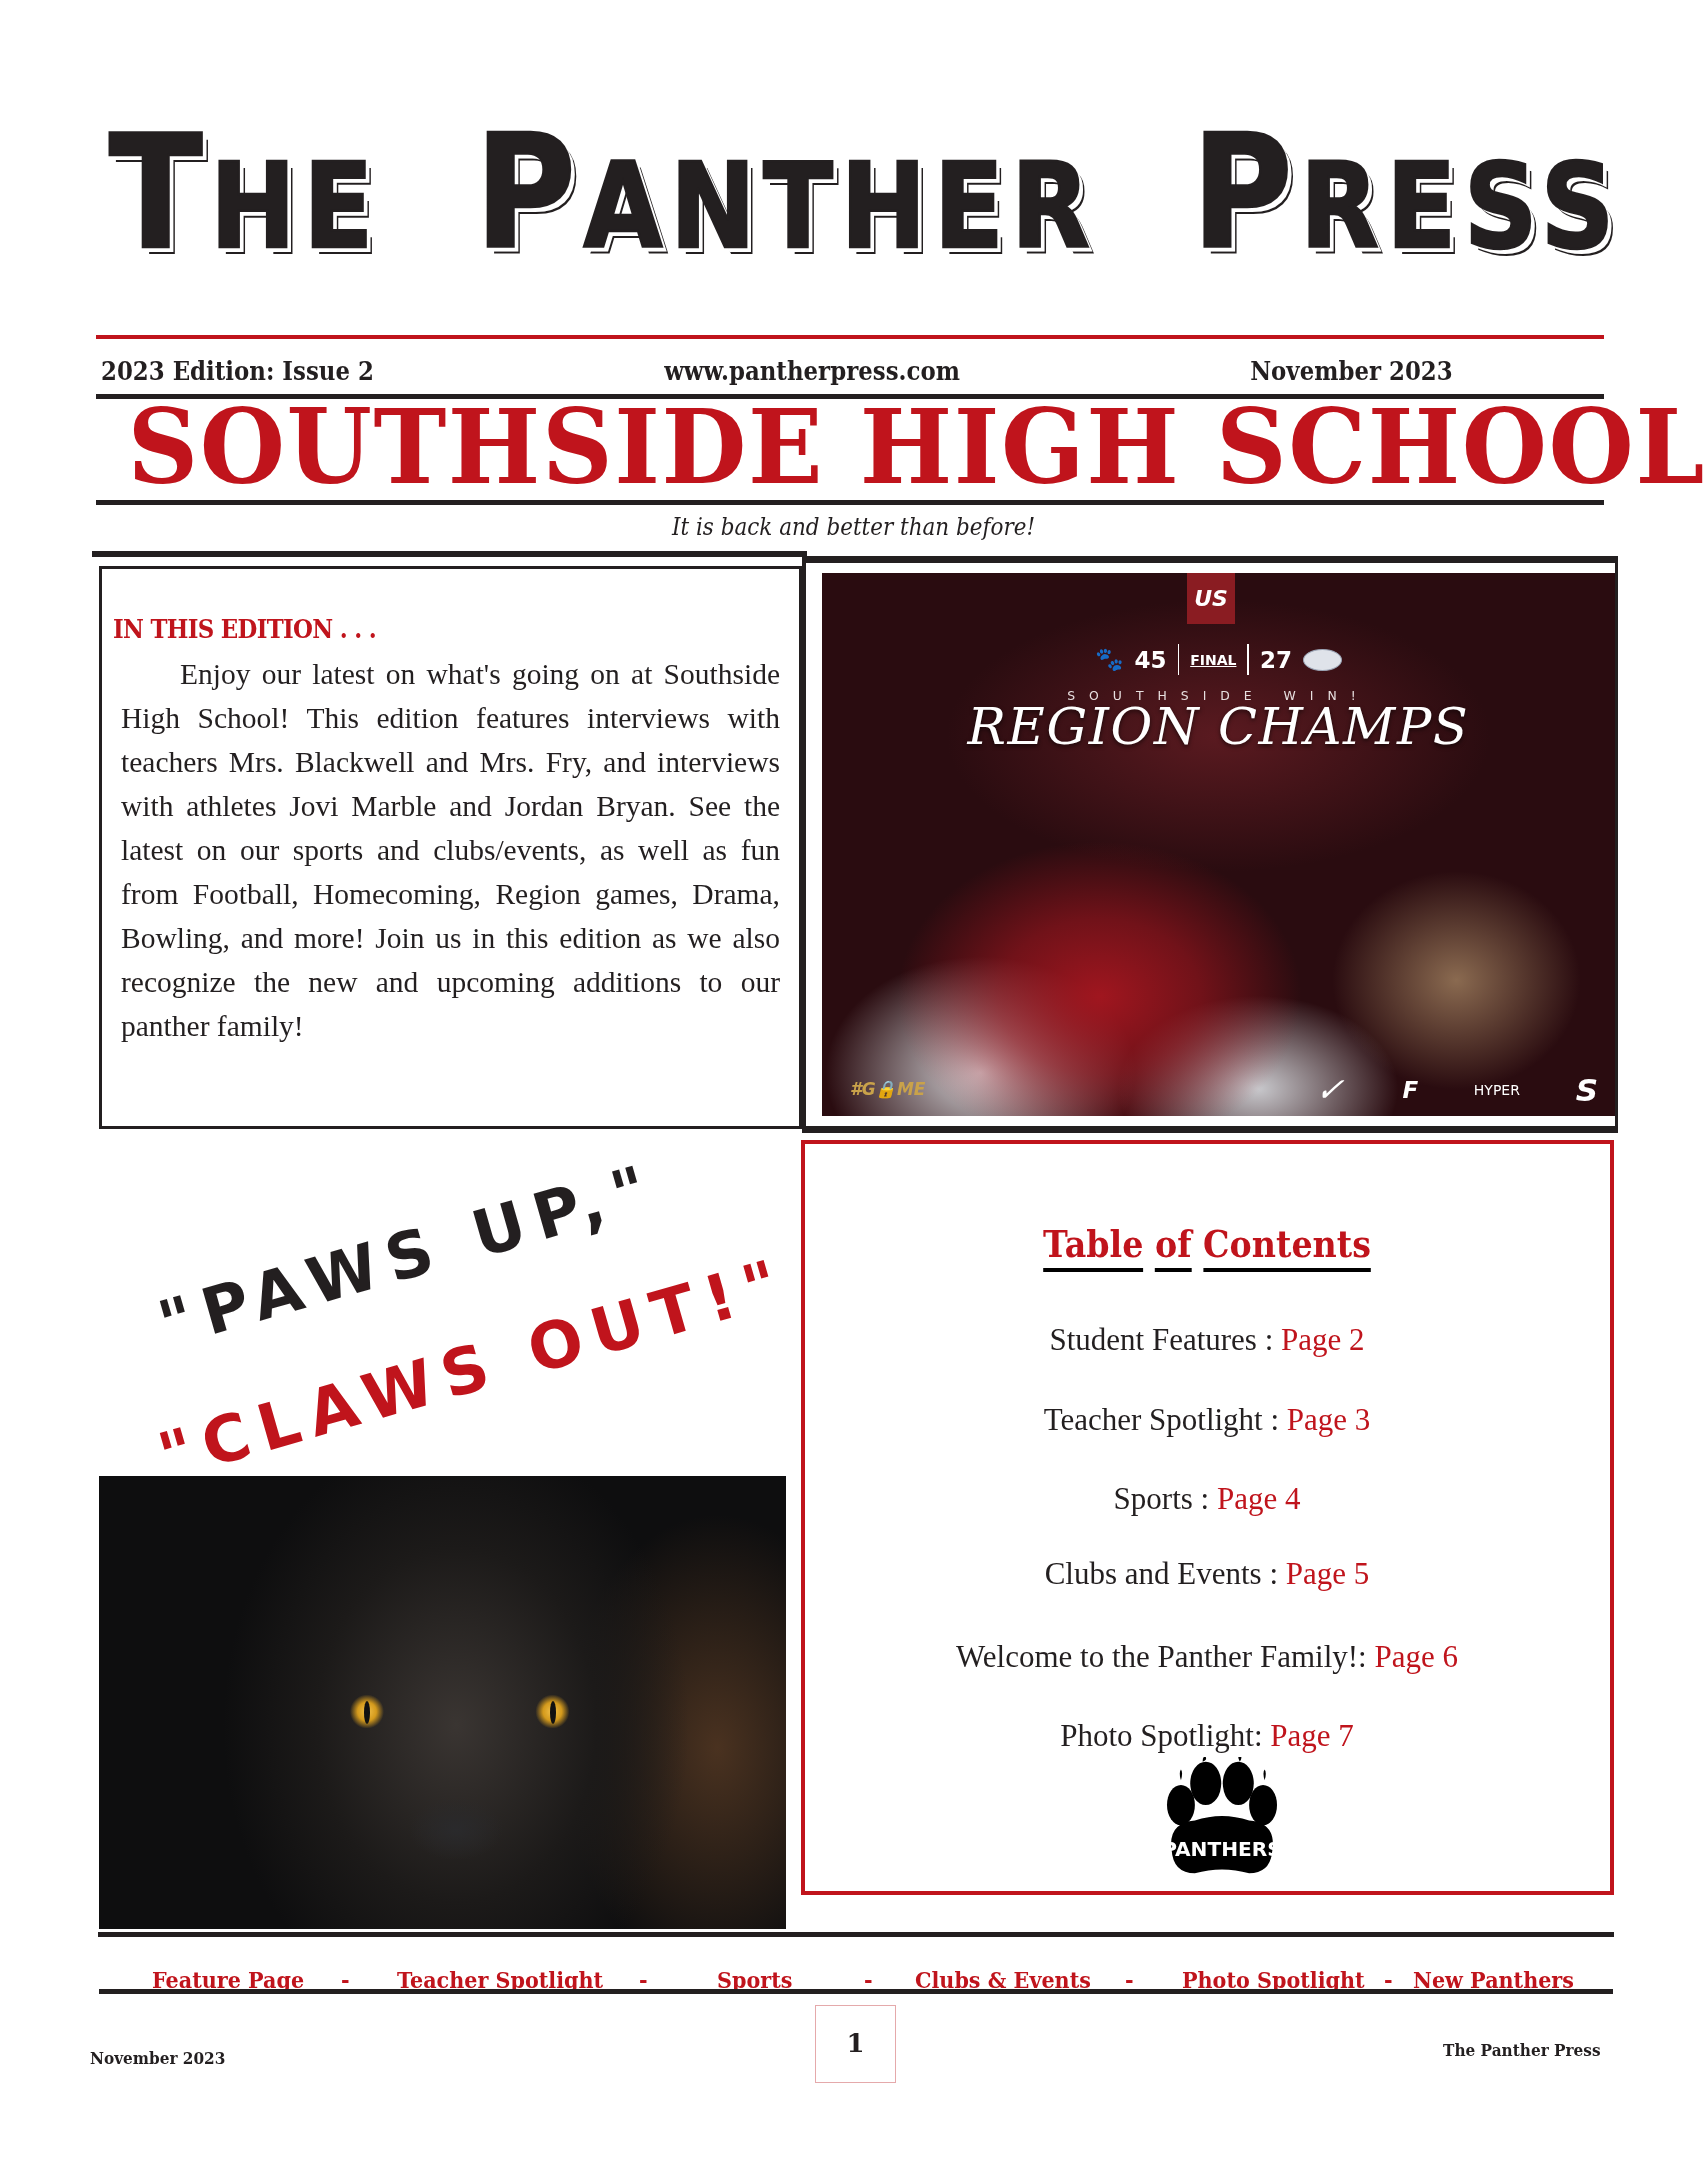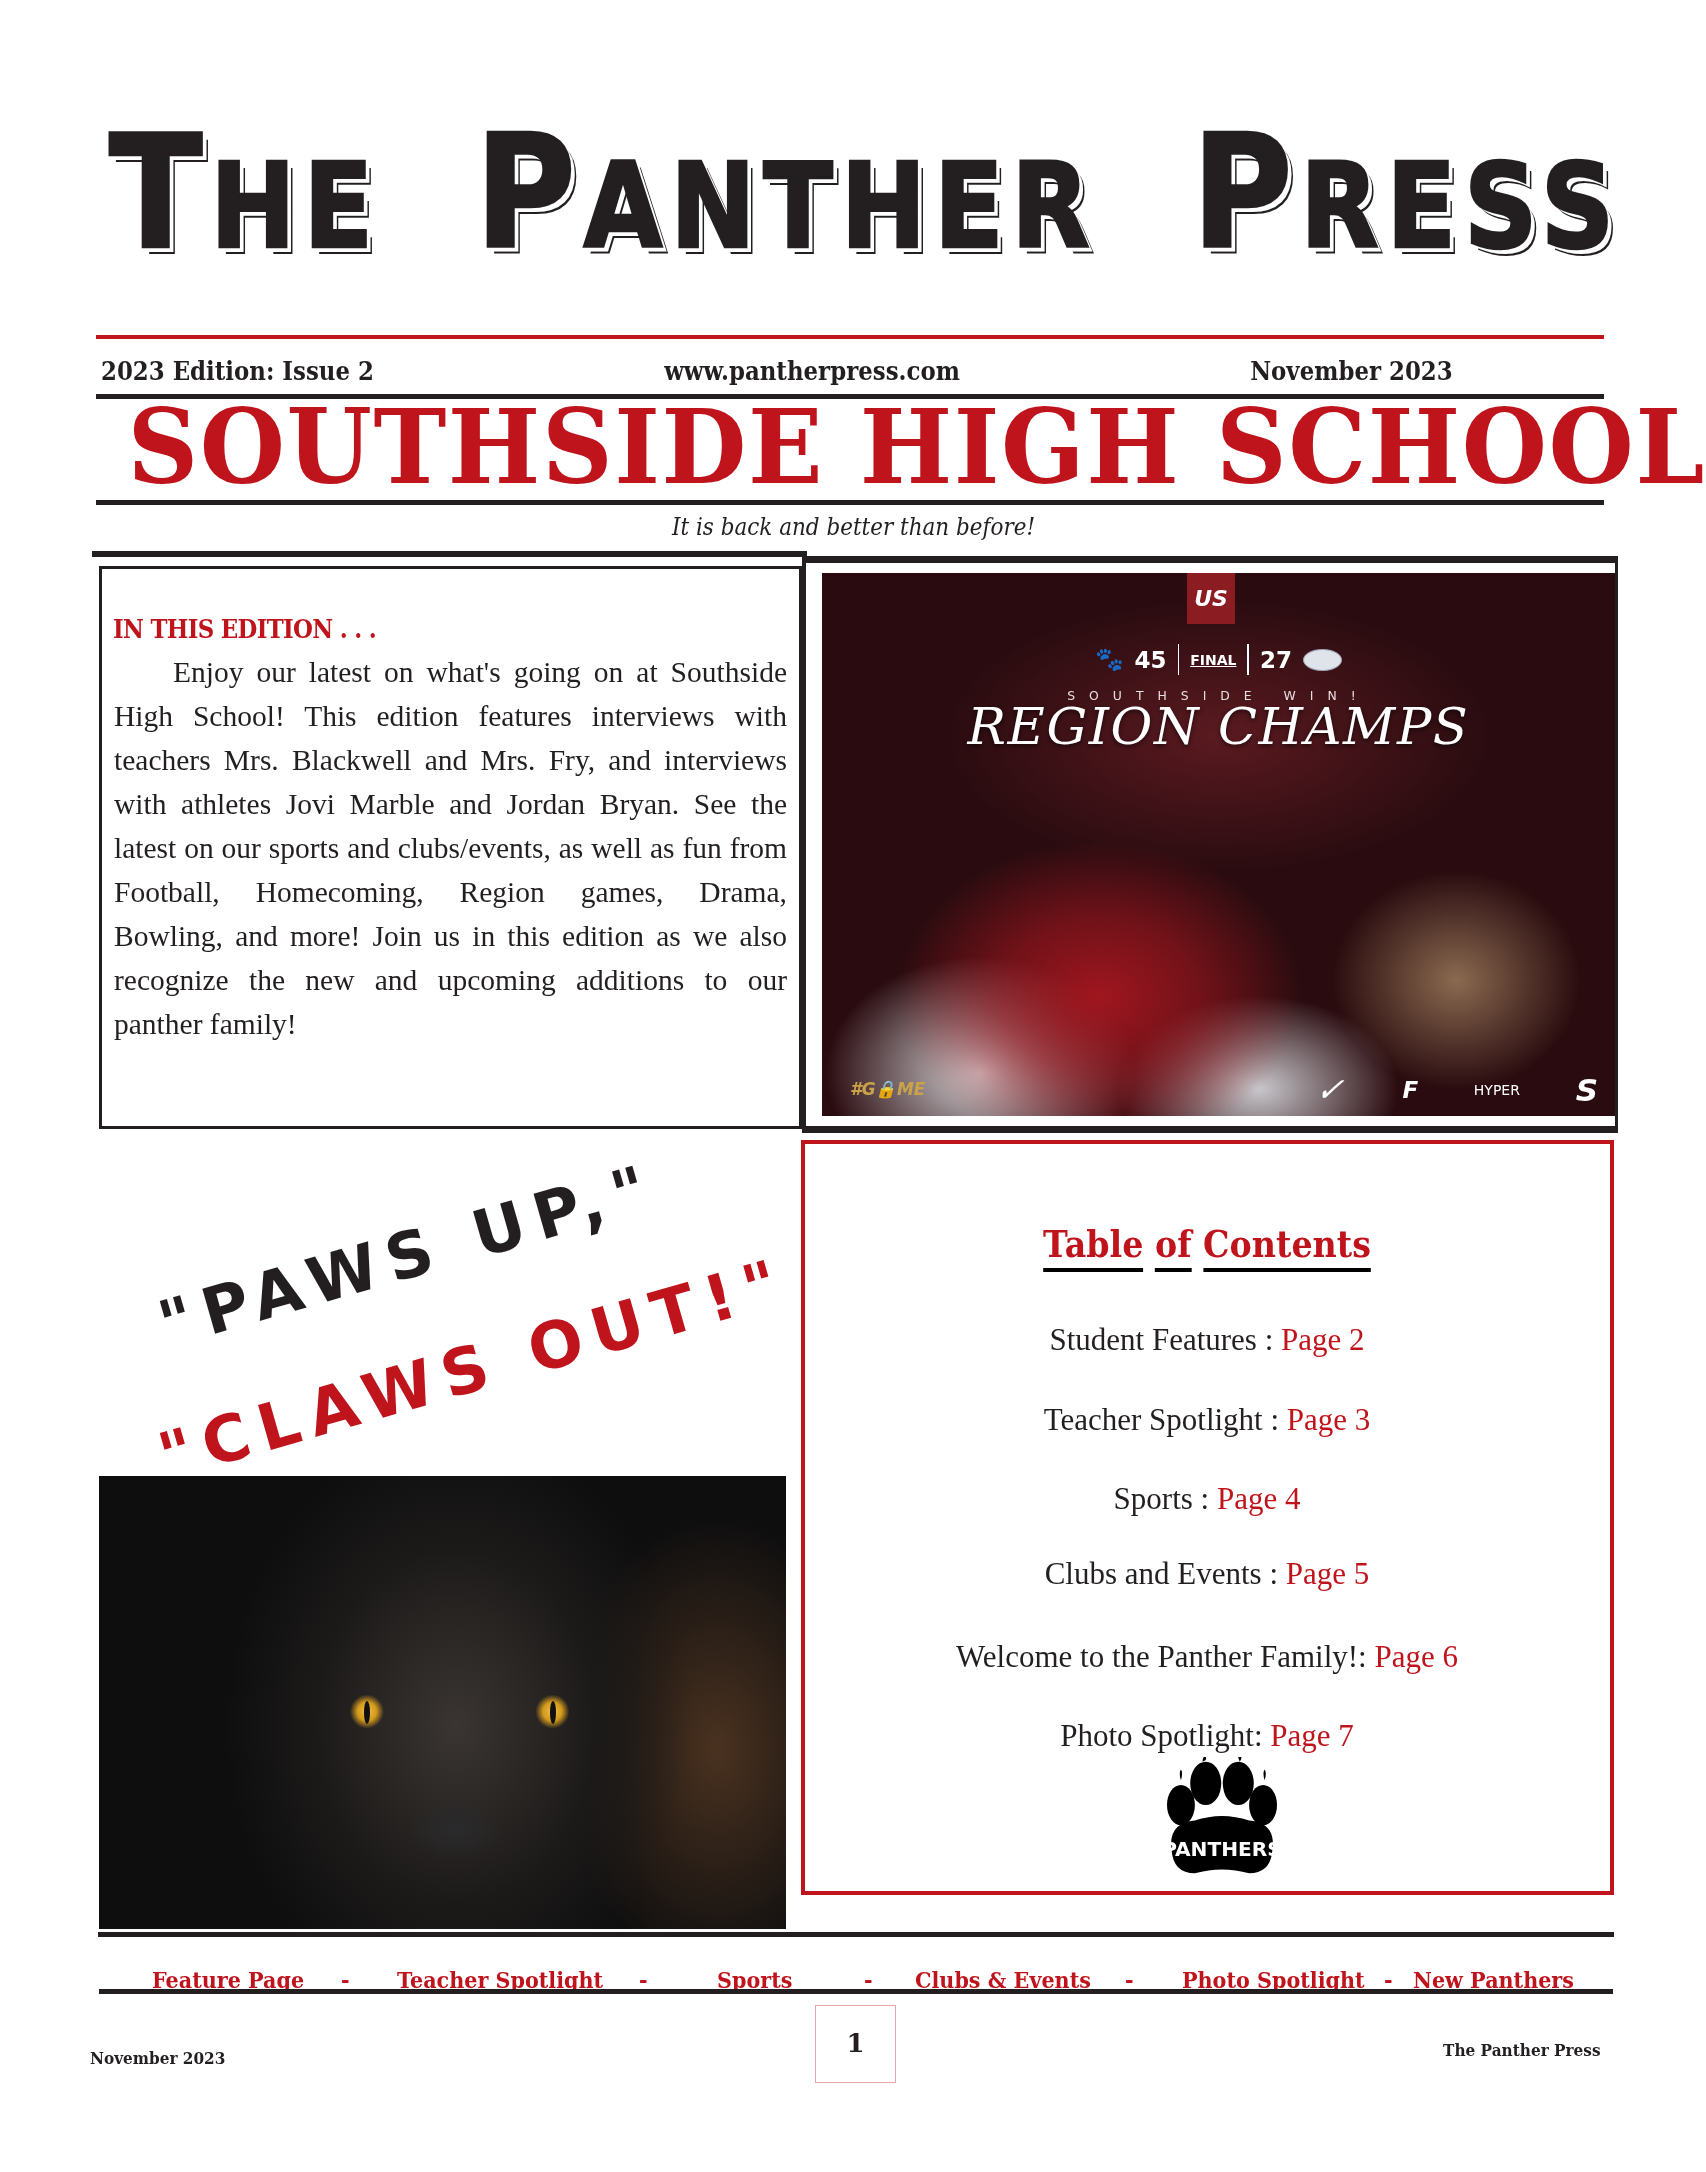--- a/index.html
+++ b/index.html
@@ -20,21 +20,21 @@
   .issue-row { left: 101px; top: 354px; width: 1536px; height: 34px; font-family: "DejaVu Serif", serif; font-size: 26px; font-weight: 700; display: flex; justify-content: space-between; align-items: center; transform: scaleX(0.88); transform-origin: left center; }
   .issue-row span { white-space: nowrap; }
 
   .school-title { left: 97px; top: 397px; width: 1521px; height: 101px; text-align: center; font-family: "DejaVu Serif", serif; font-weight: 900; font-size: 102px; color: #c0141c; line-height: 101px; letter-spacing: 1.6px; transform: scaleX(0.96); white-space: nowrap; }
 
   .tagline { left: 0; width: 1707px; top: 512px; text-align: center; font-style: italic; font-size: 25px; color: #231f20; transform: scaleX(0.86); }
 
   
   .edition-box { left: 99px; top: 566px; width: 703px; height: 563px; border: 3.9px solid #231f20; box-sizing: border-box; padding: 45px 11px 4px 11px; }
   .edition-heading { font-family: "DejaVu Serif", serif; font-weight: 700; font-size: 26px; color: #c0141c; letter-spacing: -0.8px; transform: scaleX(0.88); transform-origin: left; white-space: nowrap; margin-bottom: 6.2px; }
-  .edition-body { font-family: "Liberation Serif", serif; font-size: 29.5px; line-height: 44px; text-align: justify; text-indent: 59px; color: #231f20; margin: 1px; }
+  .edition-body { font-family: "Liberation Serif", serif; font-size: 29.5px; line-height: 44px; text-align: justify; text-indent: 59px; color: #231f20; margin: 8px; }
 
   
   .photo-frame { left: 802px; top: 556px; width: 816px; height: 577px; border-top: 7px solid #231f20; border-right: 3.9px solid #231f20; border-bottom: 7px solid #231f20; border-left: 4.7px solid #231f20; box-sizing: border-box; background: #fff; }
   .champs-photo { left: 822px; top: 573px; width: 793px; height: 543px; overflow: hidden;
     background:
       radial-gradient(ellipse 202px 155px at 35% 78%, #a0161f 0%, rgba(160,22,31,0.6) 50%, rgba(0,0,0,0) 100%),
       radial-gradient(ellipse 140px 93px at 55% 95%, #c8c8cc 0%, rgba(200,200,204,0) 100%),
       radial-gradient(ellipse 155px 116px at 20% 92%, #d5d5d8 0%, rgba(213,213,216,0) 100%),
       radial-gradient(ellipse 124px 109px at 80% 75%, #8a6a50 0%, rgba(138,106,80,0) 100%),
       radial-gradient(ellipse 388px 194px at 50% 30%, #5a1a20 0%, #2a0c10 70%),

